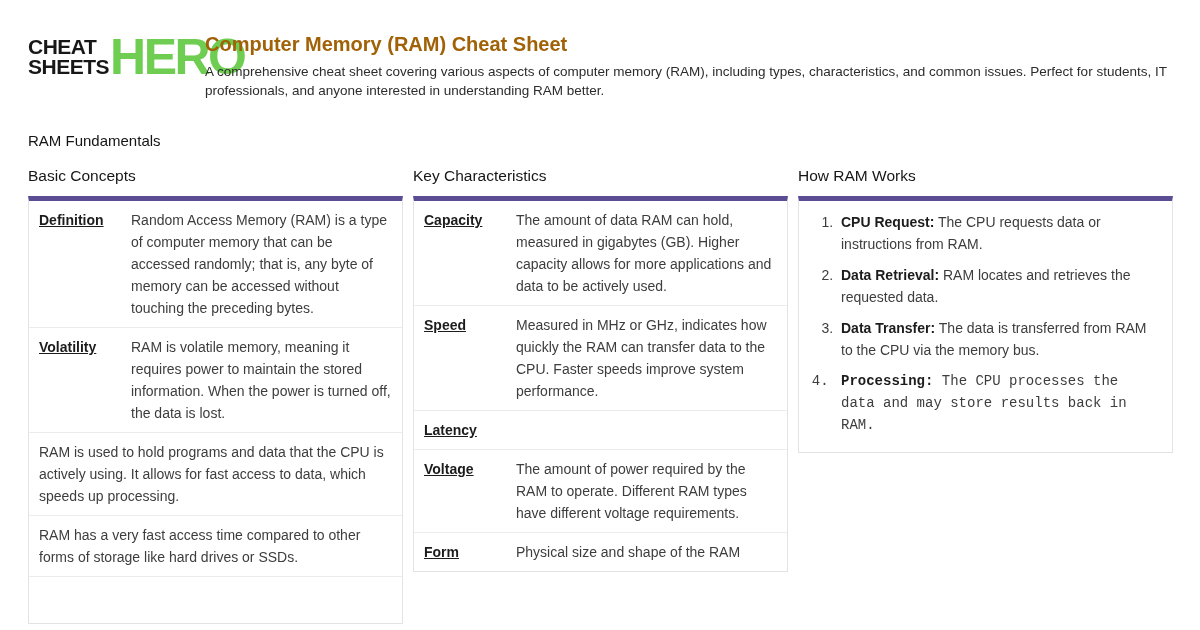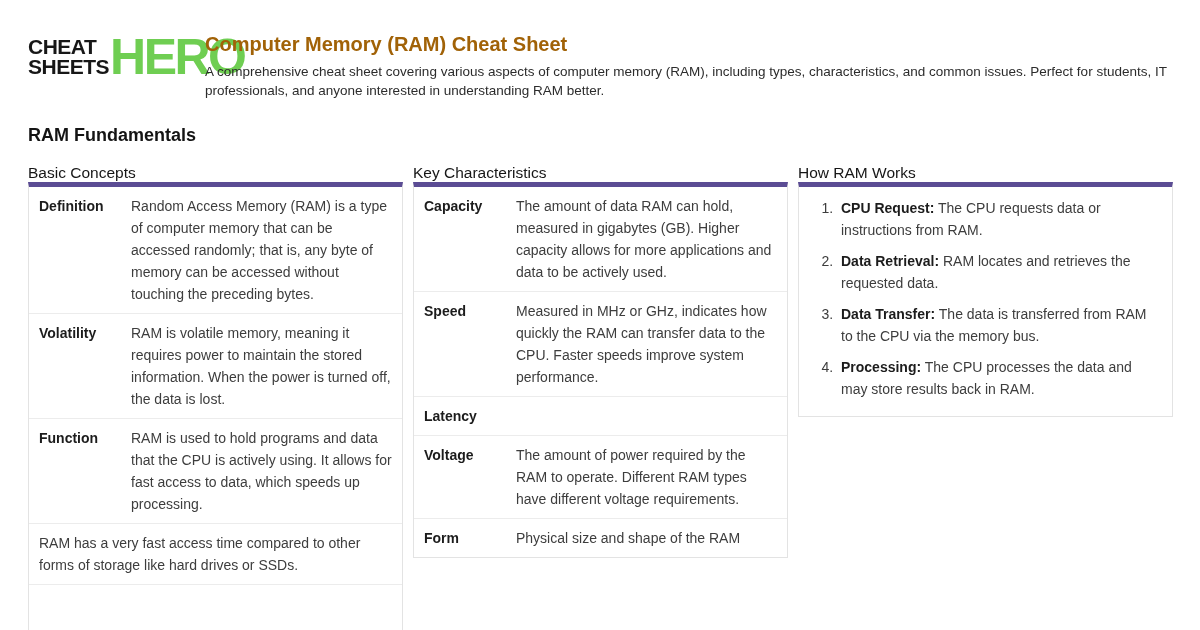--- a/index.html
+++ b/index.html
@@ -20,41 +20,41 @@
   .logo{display:flex;align-items:center;margin-top:14px;flex-shrink:0;width:172px;}
   .logo-stack{display:flex;flex-direction:column;font-weight:800;font-size:21px;
     line-height:20px;letter-spacing:-0.5px;color:#171717;}
   .logo-hero{font-weight:800;font-size:50px;line-height:42px;letter-spacing:-2.5px;
     color:var(--green);margin-left:1px;}
   .header-text{margin-left:5px;}
   .page-title{font-size:20px;font-weight:700;color:#a16207;margin-top:11px;}
   .page-desc{font-size:13.5px;line-height:18.5px;color:#2c2c2c;margin-top:7px;max-width:985px;}
 
   
-  .section-title{font-size:18px;font-weight:700;color:#141414;margin-top:25px;}
+  .section-title{font-size:15px;font-weight:400;color:#141414;margin-top:32px;}
 
   .columns{display:grid;grid-template-columns:repeat(3,1fr);column-gap:10px;margin-top:18px;}
-  .col-heading{font-size:15.5px;font-weight:500;color:#161616;}
+  .col-heading{font-size:15.5px;font-weight:500;color:#161616;margin-bottom:11px;}
 
   .card{border:1px solid var(--card-border);border-top:5px solid var(--purple);
     background:#fff;}
 
   
   .trow{display:flex;border-bottom:1px solid var(--row-border);padding:8px 10px 8px 10px;}
   .trow:last-child{border-bottom:none;}
   .trow .tlabel{width:92px;flex-shrink:0;font-weight:700;font-size:14px;
-    line-height:22px;color:#1c1c1c;padding-right:8px;}
+    line-height:22px;color:#1c1c1c;padding-right:8px;text-decoration:underline;}
   .trow .tvalue{flex:1;font-size:14px;line-height:22px;color:var(--body);}
   .trow-ghost{height:46px;}
 
   
   .steps-card{padding:10px 14px 16px 12px;}
   .steps{list-style:decimal;padding-left:26px;}
   .steps li{font-size:14px;line-height:22px;color:var(--body);margin-bottom:9px;padding-left:4px;}
-  .steps li:last-child{margin-bottom:0;}
+  .steps li:last-child{margin-bottom:0;font-family:Liberation Mono, monospace;}
   .steps .term{font-weight:700;color:#1c1c1c;text-align:center;}
 
   .note-box{border:1px solid var(--card-border);margin-top:6px;padding:9px 11px;
     font-size:14px;line-height:22.5px;color:var(--body);}
 </style>
 </head>
 <body>
 
 <div class="page">
 
@@ -81,21 +81,20 @@
       <div class="card">
         <div class="trow">
           <div class="tlabel">Definition</div>
           <div class="tvalue">Random Access Memory (RAM) is a type of computer memory that can be accessed randomly; that is, any byte of memory can be accessed without touching the preceding bytes.</div>
         </div>
         <div class="trow">
           <div class="tlabel">Volatility</div>
           <div class="tvalue">RAM is volatile memory, meaning it requires power to maintain the stored information. When the power is turned off, the data is lost.</div>
         </div>
         <div class="trow">
-          <div class="tlabel">Function</div>
           <div class="tvalue">RAM is used to hold programs and data that the CPU is actively using. It allows for fast access to data, which speeds up processing.</div>
         </div>
         <div class="trow">
           <div class="tvalue">RAM has a very fast access time compared to other forms of storage like hard drives or SSDs.</div>
         </div>
         <div class="trow trow-ghost"></div>
       </div>
     </div>
 
     <div class="column">

